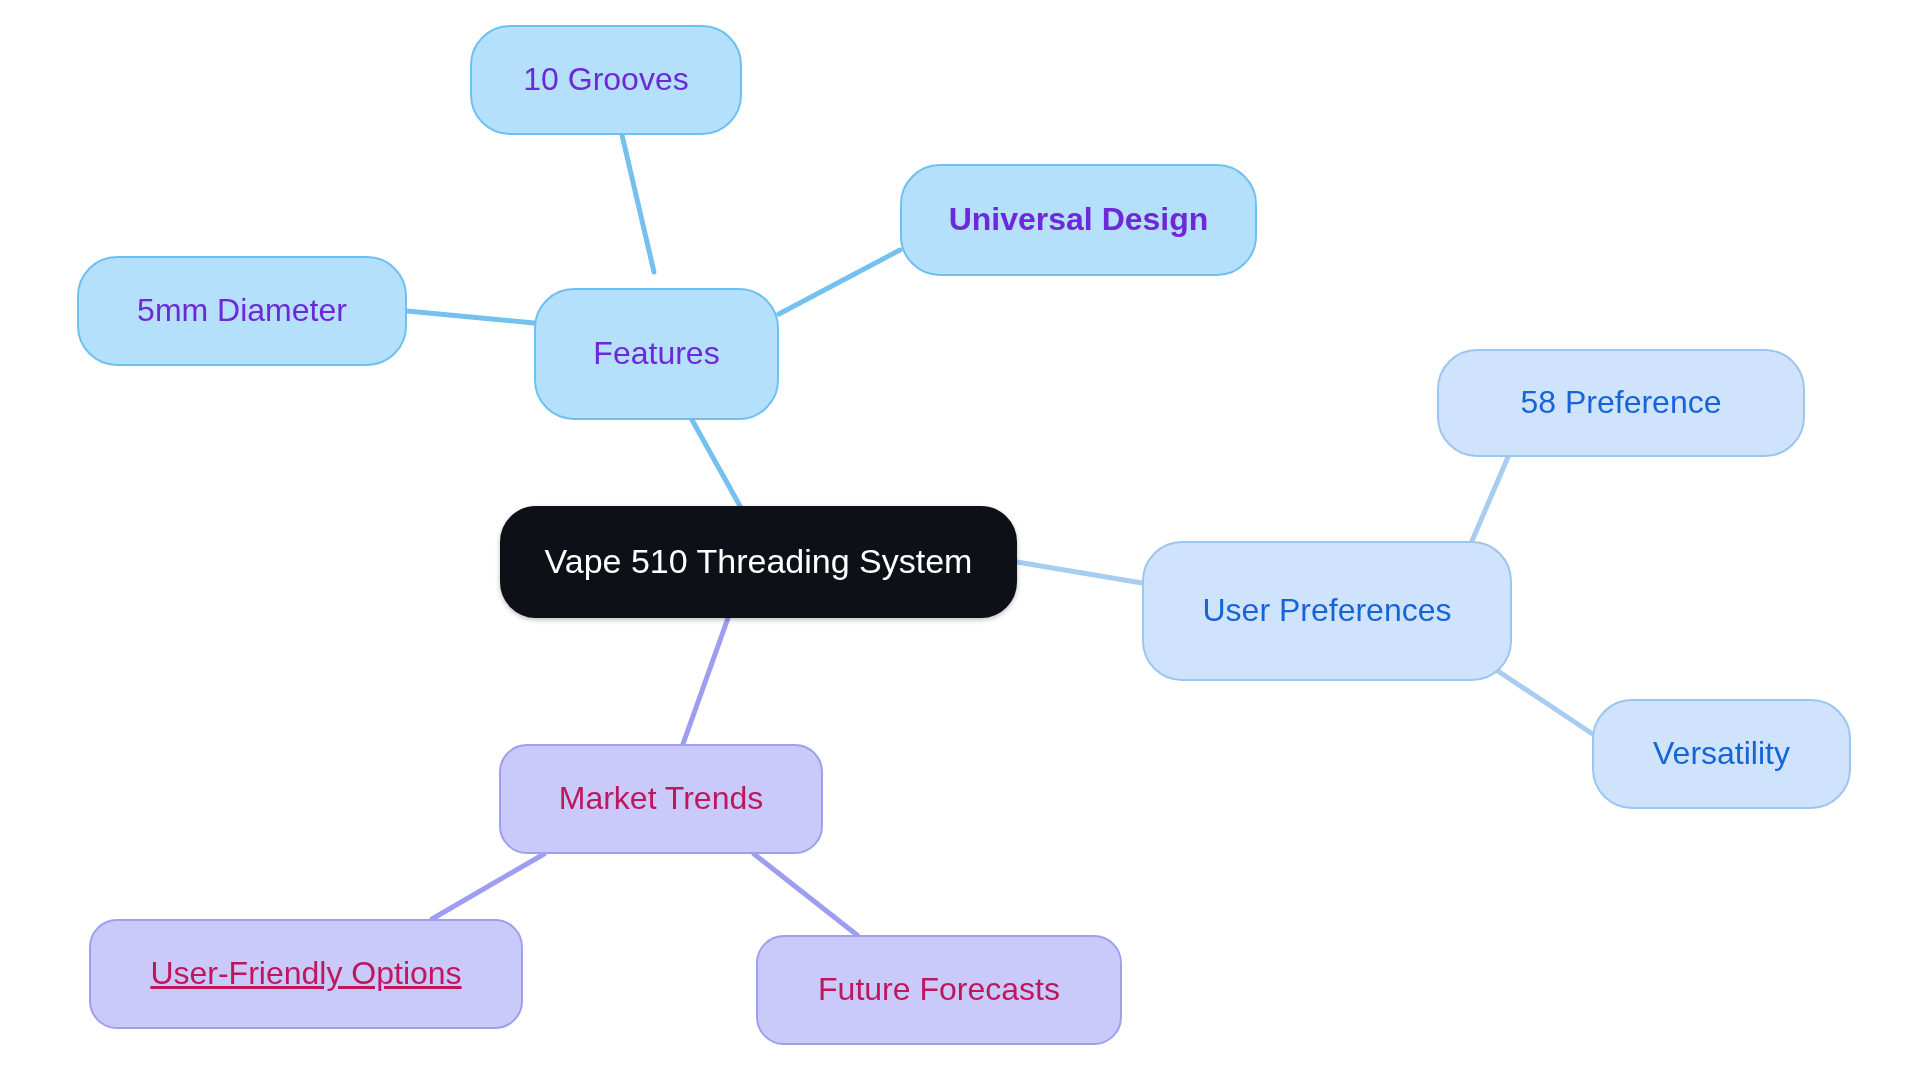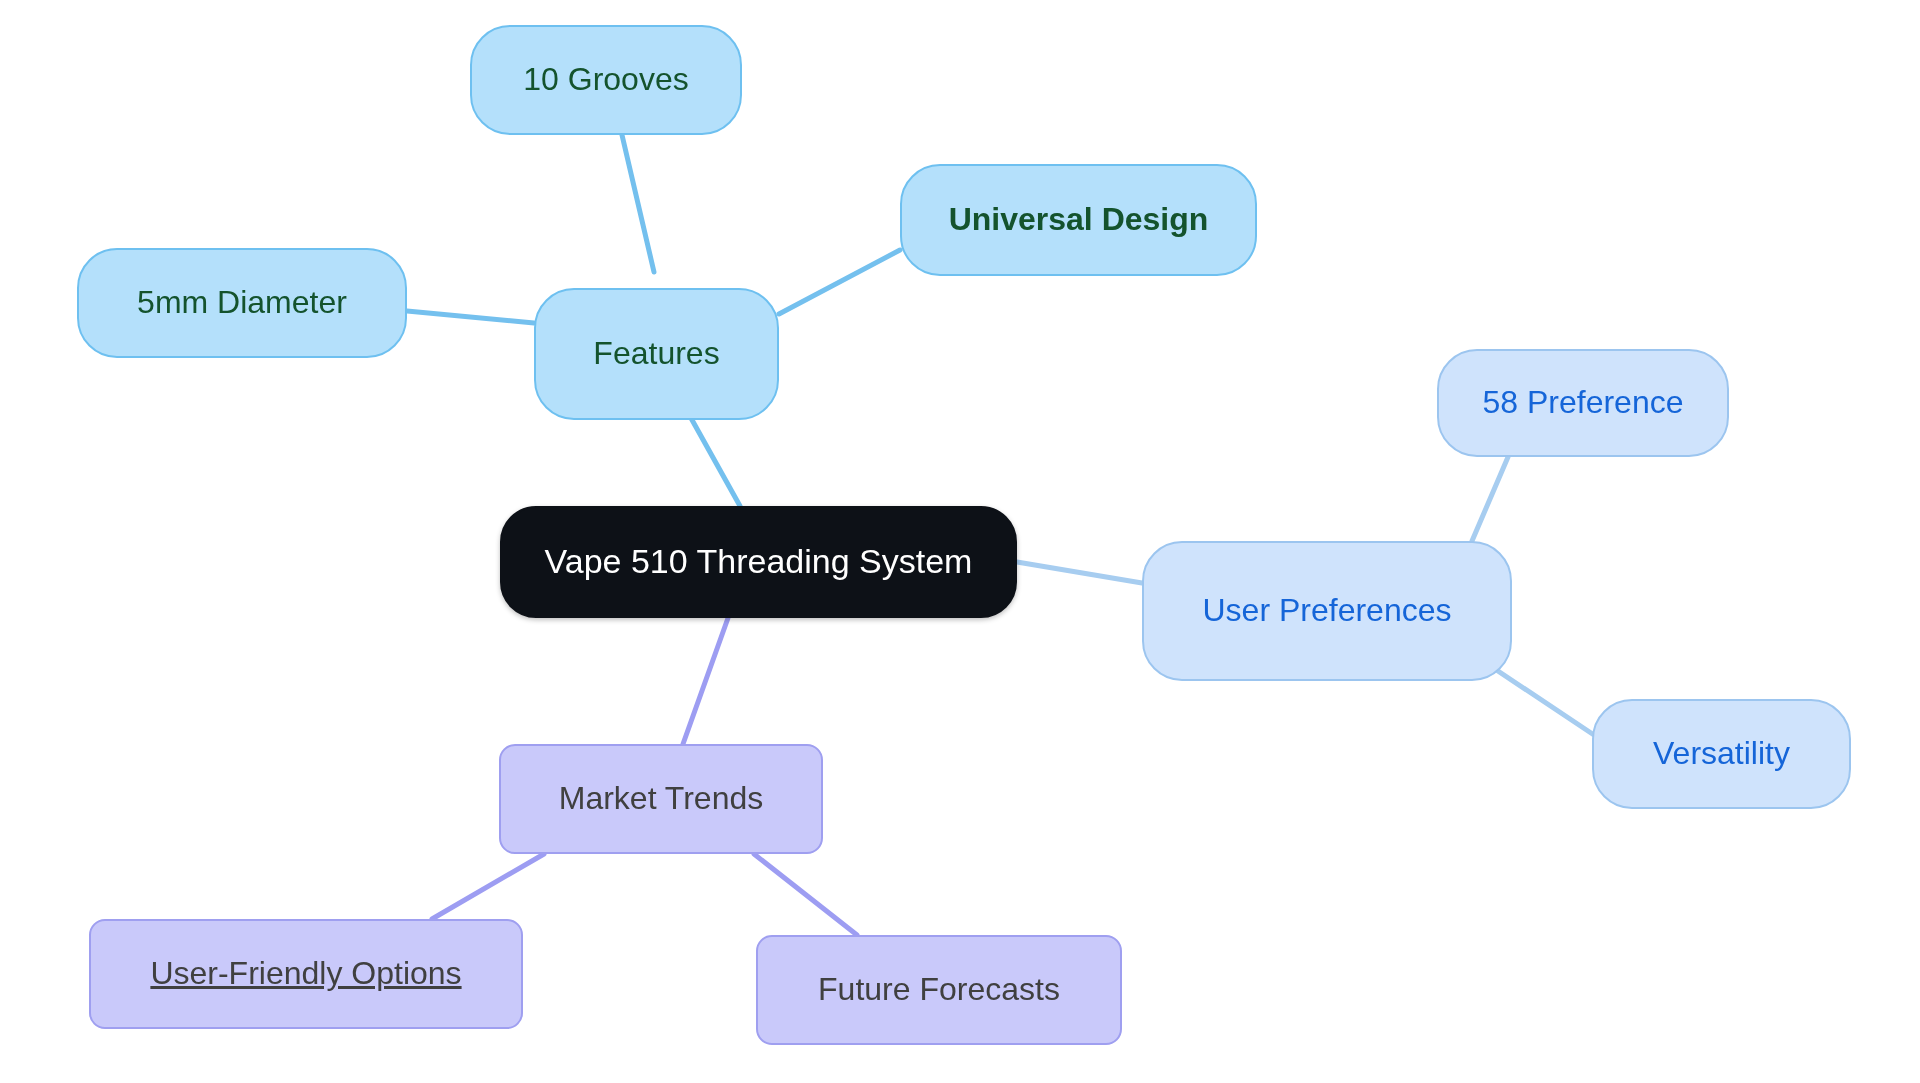--- a/index.html
+++ b/index.html
@@ -46,36 +46,36 @@
     background: #0d1117;
     border-color: #0d1117;
     color: #ffffff;
     border-radius: 36px;
     font-size: 34px;
     box-shadow: 0 2px 5px rgba(0,0,0,0.25);
   }
   .node-blue {
     background: #b4e0fb;
     border-color: #6ec0f0;
-    color: #14532d;
+    color: #6d28d9;
     border-radius: 40px;
     font-size: 32px;
   }
   .node-lightblue {
     background: #cfe3fc;
     border-color: #9cc5ef;
     color: #1565d8;
     border-radius: 40px;
     font-size: 32px;
   }
   .node-purple {
     background: #c9c9fa;
     border-color: #9f9ff0;
-    color: #404040;
-    border-radius: 16px;
+    color: #be185d;
+    border-radius: 28px;
     font-size: 32px;
   }
 </style>
 </head>
 <body>
 
 <div id="mindmap-canvas">
   <svg id="edge-layer" viewBox="0 0 1920 1083">
       <line x1="740" y1="506" x2="672" y2="384" stroke="#74c0ee" stroke-width="5" stroke-linecap="round"></line>
       <line x1="654" y1="272" x2="622" y2="135" stroke="#74c0ee" stroke-width="5" stroke-linecap="round"></line>
@@ -91,30 +91,30 @@
   <div id="node-layer">
       <div class="node node-root" style="left: 500px; top: 506px; width: 517px; height: 112px;">
         <span class="node-label">Vape 510 Threading System</span>
       </div>
       <div class="node node-blue" style="left: 534px; top: 288px; width: 245px; height: 132px;">
         <span class="node-label">Features</span>
       </div>
       <div class="node node-blue" style="left: 470px; top: 25px; width: 272px; height: 110px;">
         <span class="node-label">10 Grooves</span>
       </div>
-      <div class="node node-blue" style="left: 77px; top: 248px; width: 330px; height: 110px;">
+      <div class="node node-blue" style="left: 77px; top: 256px; width: 330px; height: 110px;">
         <span class="node-label">5mm Diameter</span>
       </div>
       <div class="node node-blue" style="left: 900px; top: 164px; width: 357px; height: 112px; font-weight: bold;">
         <span class="node-label">Universal Design</span>
       </div>
       <div class="node node-lightblue" style="left: 1142px; top: 541px; width: 370px; height: 140px;">
         <span class="node-label">User Preferences</span>
       </div>
-      <div class="node node-lightblue" style="left: 1437px; top: 349px; width: 292px; height: 108px;">
+      <div class="node node-lightblue" style="left: 1437px; top: 349px; width: 368px; height: 108px;">
         <span class="node-label">58 Preference</span>
       </div>
       <div class="node node-lightblue" style="left: 1592px; top: 699px; width: 259px; height: 110px;">
         <span class="node-label">Versatility</span>
       </div>
       <div class="node node-purple" style="left: 499px; top: 744px; width: 324px; height: 110px;">
         <span class="node-label">Market Trends</span>
       </div>
       <div class="node node-purple" style="left: 89px; top: 919px; width: 434px; height: 110px; text-decoration: underline;">
         <span class="node-label">User-Friendly Options</span>

